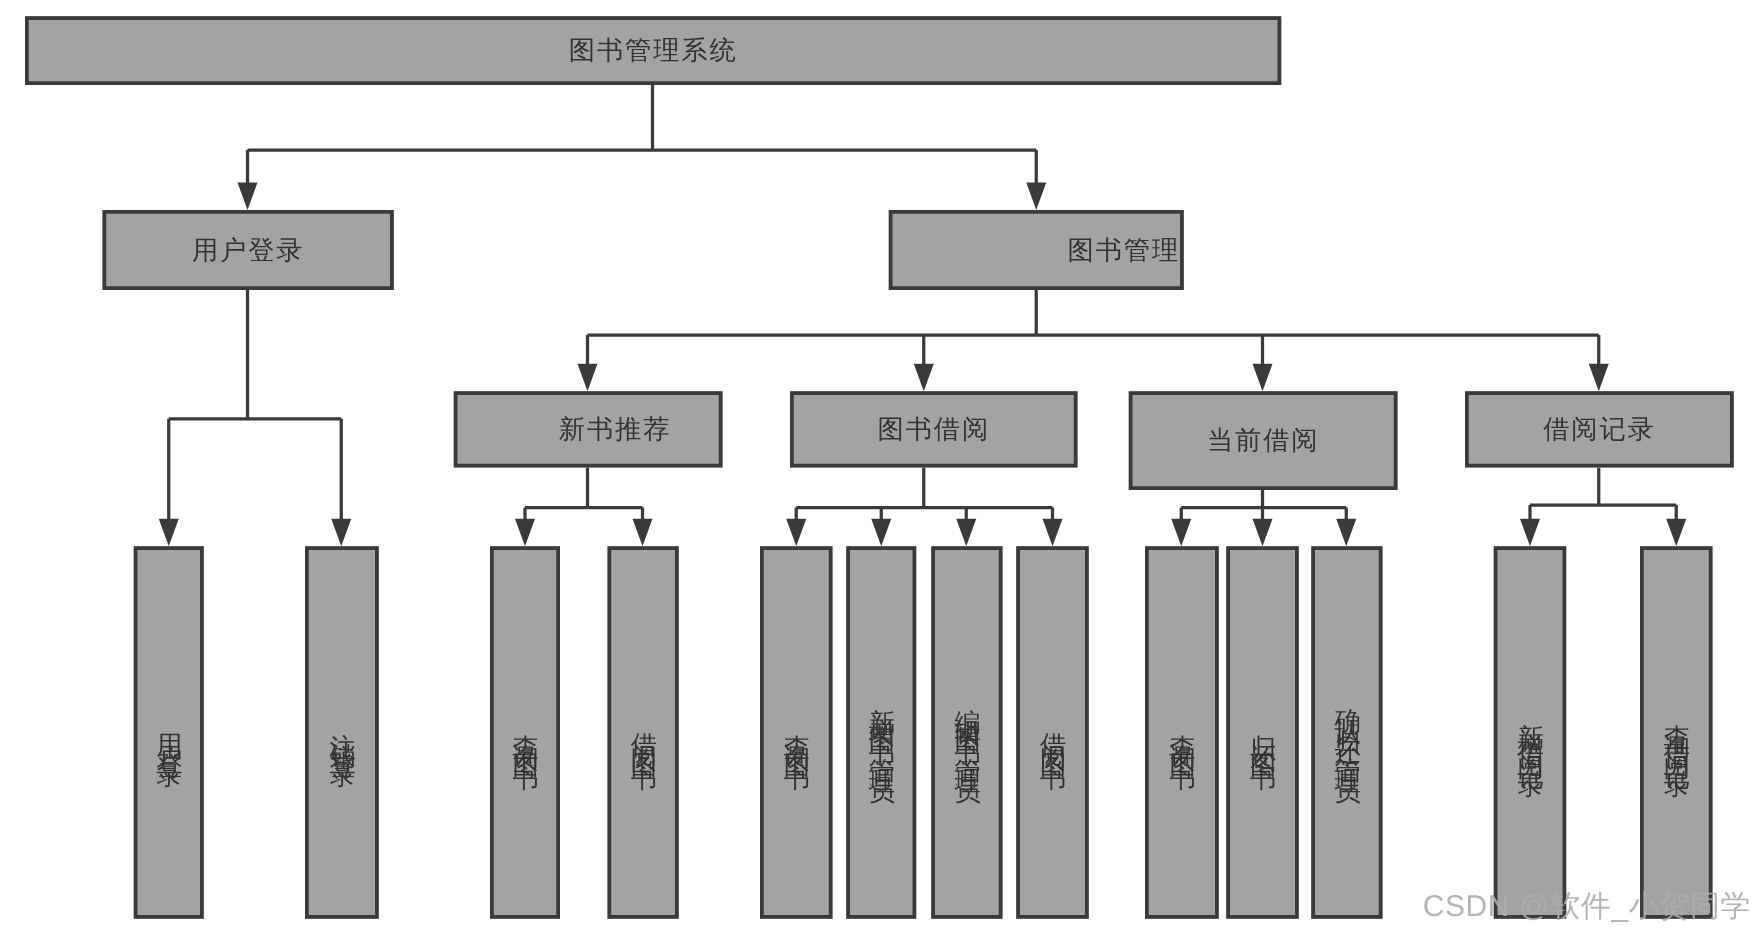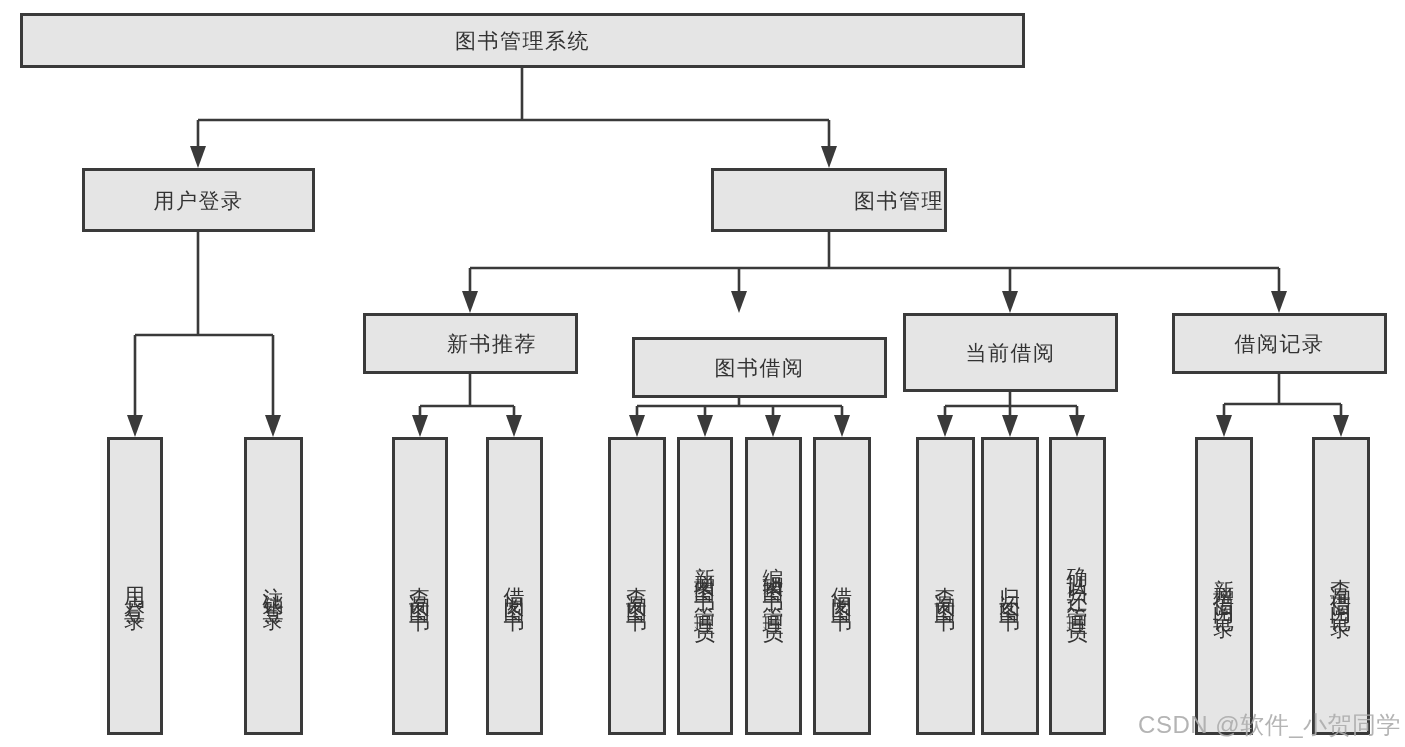--- a/index.html
+++ b/index.html
@@ -4,21 +4,21 @@
 <style>
   html,body { margin:0; padding:0; background:#ffffff; }
   .canvas {
     position:relative; width:1405px; height:747px;
     background:#ffffff; overflow:hidden;
     font-family:"Liberation Sans", sans-serif;
   }
   .canvas svg { position:absolute; left:0; top:0; }
   .node {
     position:absolute; box-sizing:border-box;
-    border:3px solid #3a3a3a; background:#e5e5e5;
+    border:3px solid #3a3a3a; background:#a3a3a3;
     display:flex; align-items:center; justify-content:center;
     color:#333333;
   }
   .node.h span {
     font-size:21px; letter-spacing:1.5px; line-height:1; white-space:nowrap;
   }
   .node.v span {
     writing-mode:vertical-rl; text-orientation:mixed;
     font-size:21px; letter-spacing:8px; line-height:1;
   }
@@ -60,21 +60,21 @@
       </div>
       <div class="node h" style="left: 82px; top: 168px; width: 233px; height: 64px; border-color: rgb(58, 58, 58);">
         <span>用户登录</span>
       </div>
       <div class="node h" style="left: 711px; top: 168px; width: 236px; height: 64px; border-color: rgb(58, 58, 58); justify-content: flex-end;">
         <span>图书管理</span>
       </div>
       <div class="node h" style="left: 363px; top: 313px; width: 215px; height: 61px; border-color: rgb(58, 58, 58); padding-left: 43px;">
         <span>新书推荐</span>
       </div>
-      <div class="node h" style="left: 632px; top: 313px; width: 255px; height: 61px; border-color: rgb(58, 58, 58); margin-top: 24px;">
+      <div class="node h" style="left: 632px; top: 313px; width: 230px; height: 61px; border-color: rgb(58, 58, 58);">
         <span>图书借阅</span>
       </div>
       <div class="node h" style="left: 903px; top: 313px; width: 215px; height: 79px; border-color: rgb(58, 58, 58);">
         <span>当前借阅</span>
       </div>
       <div class="node h" style="left: 1172px; top: 313px; width: 215px; height: 61px; border-color: rgb(58, 58, 58);">
         <span>借阅记录</span>
       </div>
       <div class="node v" style="left: 107px; top: 437px; width: 56px; height: 298px; border-color: rgb(58, 58, 58);">
         <span>用户登录</span>

